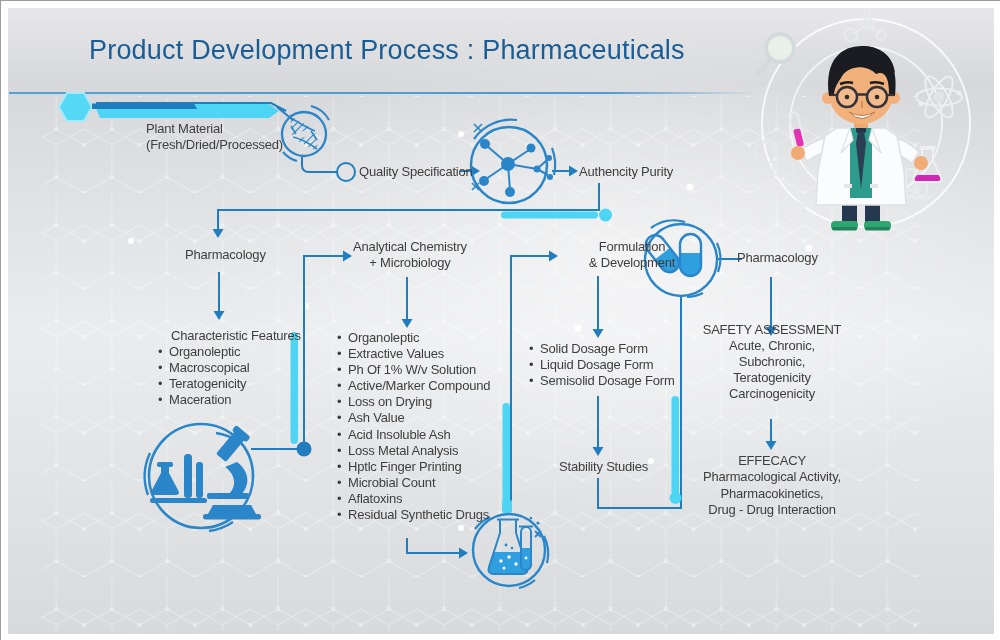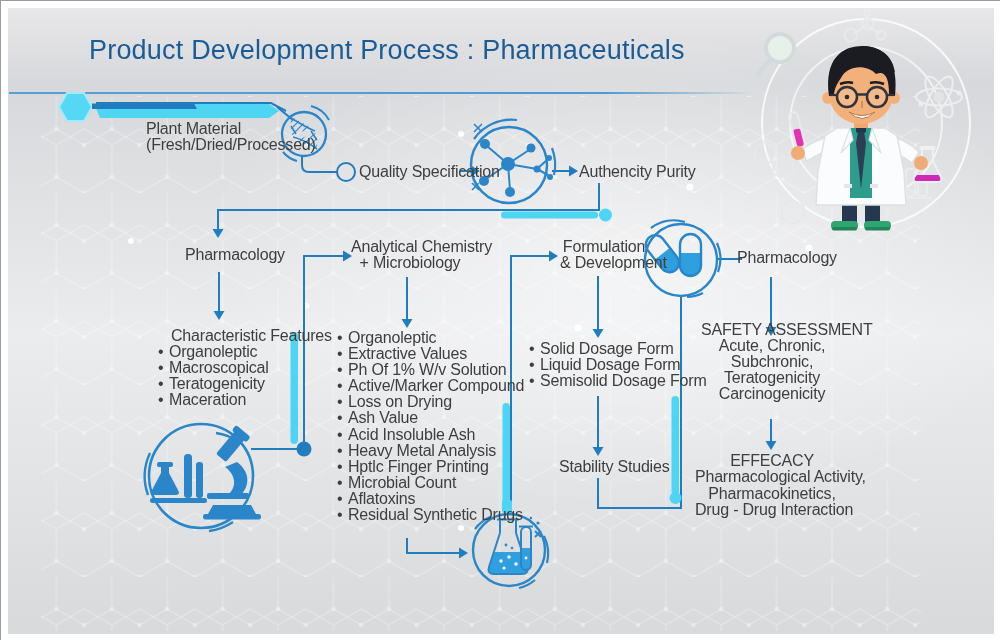--- a/index.html
+++ b/index.html
@@ -7,21 +7,21 @@
     position:relative;width:1000px;height:640px;overflow:hidden;
     font-family:"Liberation Sans","DejaVu Sans",sans-serif;
     color:#3e3e3e;
     background:
       radial-gradient(ellipse 620px 340px at 62% 42%, rgba(255,255,255,.55), rgba(255,255,255,0) 70%),
       linear-gradient(180deg,#e9e9eb 0%,#d7d8db 13%,#e0e1e3 30%,#ebecee 52%,#e2e3e5 76%,#d8d9db 100%);
     border:1px solid #9b9c9e;
     box-shadow: inset 0 0 0 7px #ffffff;
   }
   svg{position:absolute;left:0;top:0;overflow:visible;}
-  .lbl{position:absolute;font-size:16px;line-height:15.5px;letter-spacing:-0.2px;white-space:nowrap;}
+  .lbl{position:absolute;font-size:13px;line-height:15.5px;letter-spacing:-0.2px;white-space:nowrap;}
   .center{text-align:center;}
   #title{position:absolute;left:88px;top:34px;font-size:27px;font-weight:500;color:#1a5c96;letter-spacing:.2px;white-space:nowrap;}
   #rule{position:absolute;left:8px;top:91px;width:746px;height:2px;background:linear-gradient(90deg,#5a9fd2,#4e9ad0 80%,rgba(90,159,210,0));}
   ul.blist{list-style:none;margin:0;padding:0;}
   ul.blist li{position:relative;padding-left:11px;}
   ul.blist li::before{content:"•";position:absolute;left:0;top:0;color:#3e3e3e;}
   #char-block{left:157px;top:327px;line-height:16px;}
   #char-block .hd{margin-left:13px;}
   #alist{left:336px;top:329px;line-height:16.1px;}
   #dosage{left:528px;top:340px;line-height:16px;}
@@ -345,21 +345,21 @@
 
   <div class="lbl" style="left:578px;top:163px;">Authencity Purity</div>
 
   <div class="lbl" style="left:184px;top:246px;">Pharmacology</div>
 
   <div class="lbl center" style="left:350px;top:238px;width:118px;">
     <div>Analytical Chemistry</div>
     <div>+ Microbiology</div>
   </div>
 
-  <div class="lbl center" style="left:559px;top:238px;width:88px;">
+  <div class="lbl center" style="left:587px;top:238px;width:88px;">
     <div>Formulation</div>
     <div>&amp; Development</div>
   </div>
 
   <div class="lbl" style="left:736px;top:249px;">Pharmacology</div>
 
   <div class="lbl" id="char-block">
     <div class="hd">Characteristic Features</div>
     <ul class="blist">
       <li>Organoleptic</li>
@@ -370,21 +370,21 @@
   </div>
 
   <ul class="blist lbl" id="alist">
     <li>Organoleptic</li>
     <li>Extractive Values</li>
     <li>Ph Of 1% W/v Solution</li>
     <li>Active/Marker Compound</li>
     <li>Loss on Drying</li>
     <li>Ash Value</li>
     <li>Acid Insoluble Ash</li>
-    <li>Heavy Metal Analysis</li>
+    <li>Loss Metal Analysis</li>
     <li>Hptlc Finger Printing</li>
     <li>Microbial Count</li>
     <li>Aflatoxins</li>
     <li>Residual Synthetic Drugs</li>
   </ul>
 
   <ul class="blist lbl" id="dosage">
     <li>Solid Dosage Form</li>
     <li>Liquid Dosage Form</li>
     <li>Semisolid Dosage Form</li>

